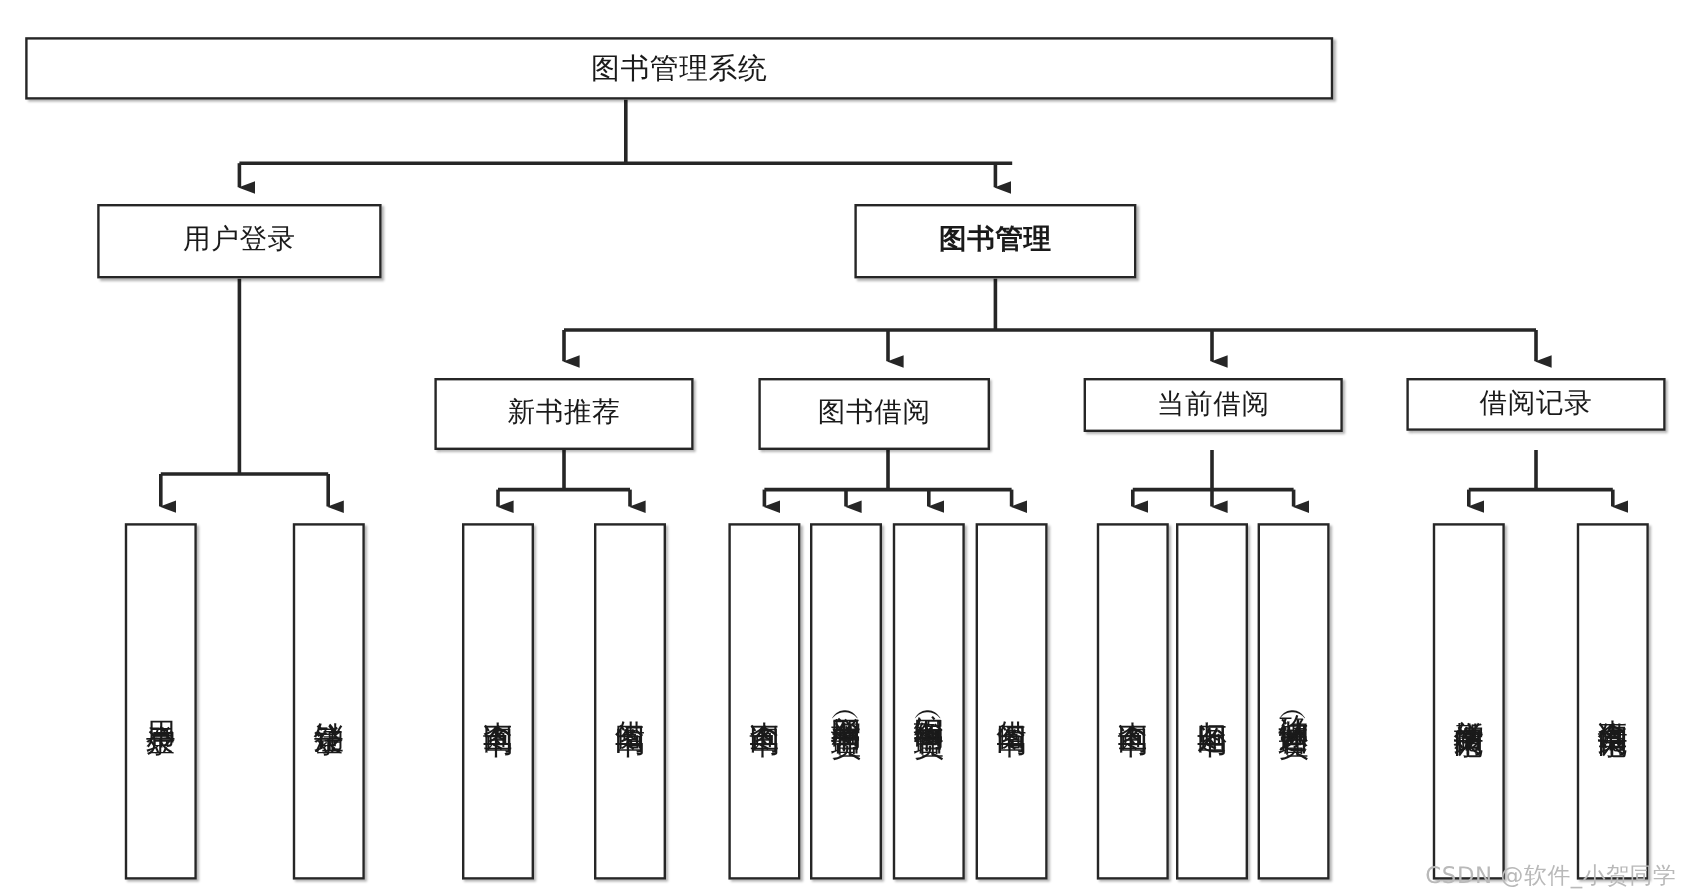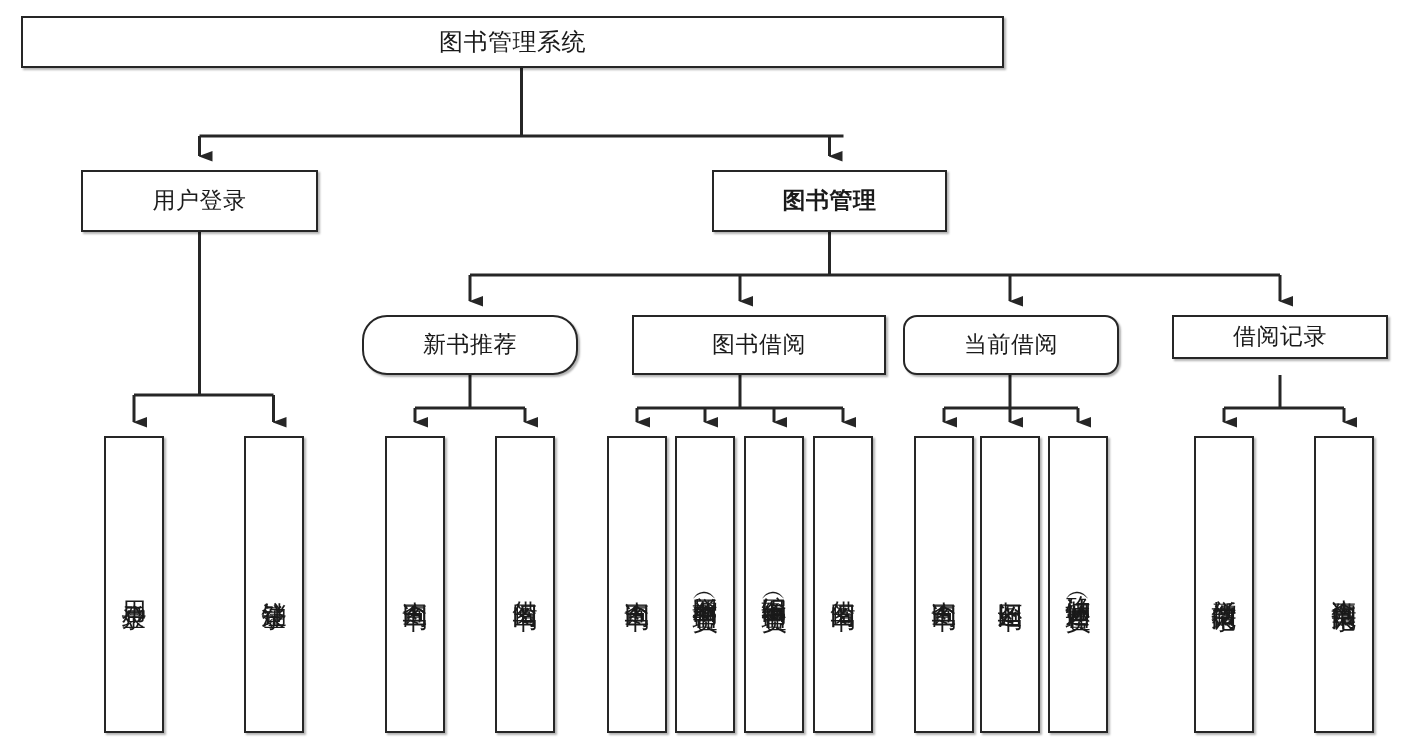--- a/index.html
+++ b/index.html
@@ -127,38 +127,38 @@
       <path d="M1010,408 L1010,422" marker-end="url(#arw)"></path>
       <path d="M1078,408 L1078,422" marker-end="url(#arw)"></path>
 
       <path d="M1280,375 L1280,408"></path>
       <path d="M1224,408 L1344,408"></path>
       <path d="M1224,408 L1224,422" marker-end="url(#arw)"></path>
       <path d="M1344,408 L1344,422" marker-end="url(#arw)"></path>
     </g>
   </svg>
 
-  <div class="node h root" style="left:21px; top:16px; width:983px; height:52px;">
+  <div class="node h root" style="left:21px; top:31px; width:1090px; height:52px;">
     <span class="lbl">图书管理系统</span>
   </div>
 
   <div class="node h" style="left:81px; top:170px; width:237px; height:62px;">
     <span class="lbl">用户登录</span>
   </div>
   <div class="node h" style="left:712px; top:170px; width:235px; height:62px;font-weight:bold;">
     <span class="lbl">图书管理</span>
   </div>
 
-  <div class="node h" style="left:362px; top:315px; width:216px; height:60px;border-radius:25px;">
+  <div class="node h" style="left:362px; top:315px; width:216px; height:60px;">
     <span class="lbl">新书推荐</span>
   </div>
-  <div class="node h" style="left:632px; top:315px; width:254px; height:60px;">
+  <div class="node h" style="left:632px; top:315px; width:193px; height:60px;">
     <span class="lbl">图书借阅</span>
   </div>
-  <div class="node h" style="left:903px; top:315px; width:216px; height:60px;border-radius:14px;">
+  <div class="node h" style="left:903px; top:315px; width:216px; height:45px;">
     <span class="lbl">当前借阅</span>
   </div>
   <div class="node h" style="left:1172px; top:315px; width:216px; height:44px;">
     <span class="lbl">借阅记录</span>
   </div>
 
   <div class="node v" style="left:104px; top:436px; width:60px; height:297px;">
     <span class="lbl">用户登录</span>
   </div>
   <div class="node v" style="left:244px; top:436px; width:60px; height:297px;">
@@ -195,14 +195,15 @@
     <span class="lbl">确认归还（管理员）</span>
   </div>
 
   <div class="node v" style="left:1194px; top:436px; width:60px; height:297px;">
     <span class="lbl">新增借阅记录</span>
   </div>
   <div class="node v" style="left:1314px; top:436px; width:60px; height:297px;">
     <span class="lbl">查询借阅记录</span>
   </div>
 
+  <div id="watermark">CSDN @软件_小贺同学</div>
 
 </div>
 
 </body></html>

